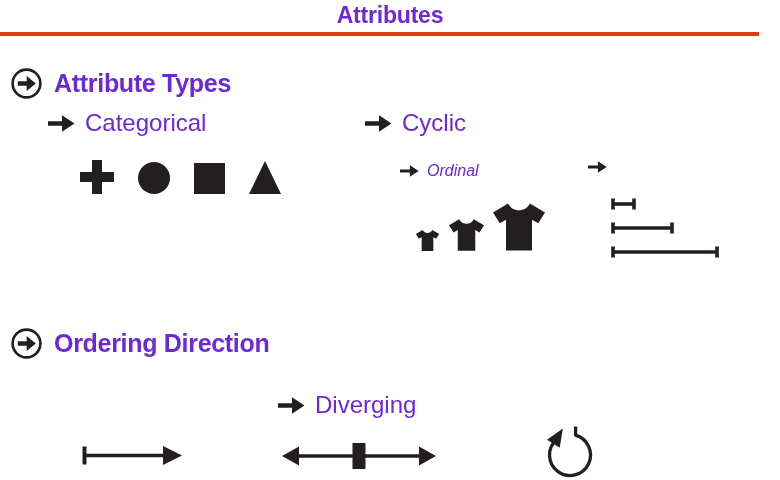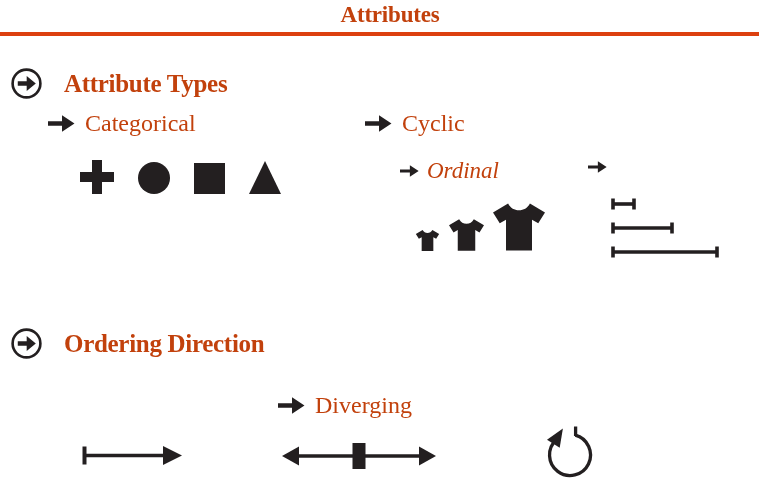--- a/index.html
+++ b/index.html
@@ -1,33 +1,33 @@
 <!DOCTYPE html>
 <html><head>
 <meta charset="utf-8">
 <style>
   html,body{margin:0;padding:0;background:#ffffff;}
   .canvas{
     position:relative;width:759px;height:480px;background:#fff;overflow:hidden;
-    font-family:Liberation Serif, serif;color:#c2410c;
+    font-family:Liberation Sans, sans-serif;color:#6d28d9;
   }
   .abs{position:absolute;}
   .page-title{
     left:0;top:1px;width:780px;text-align:center;
     font-size:23px;font-weight:bold;line-height:28px;letter-spacing:-0.2px;
   }
   .title-rule{left:0;top:32px;width:780px;height:4px;}
-  .section-head{display:flex;align-items:center;gap:21px;}
+  .section-head{display:flex;align-items:center;gap:11px;}
   .section-head .head-label{
     font-size:25px;font-weight:bold;line-height:33px;letter-spacing:-0.3px;
   }
   .item-row{display:flex;align-items:center;gap:10px;}
   .item-label{font-size:24px;line-height:26px;}
   .sub-row{display:flex;align-items:center;gap:8px;}
-  .sub-label{font-size:23px;line-height:22px;font-style:italic;}
+  .sub-label{font-size:16px;line-height:22px;font-style:italic;}
   .glyph-row{display:flex;align-items:flex-end;}
   .cat-row{gap:24px;}
   .shirt-row{gap:9px;}
   svg{display:block;}
   .ink-fill{fill:#231f20;}
   .ink-stroke{stroke:#231f20;fill:none;}
 </style>
 </head>
 <body>
 

